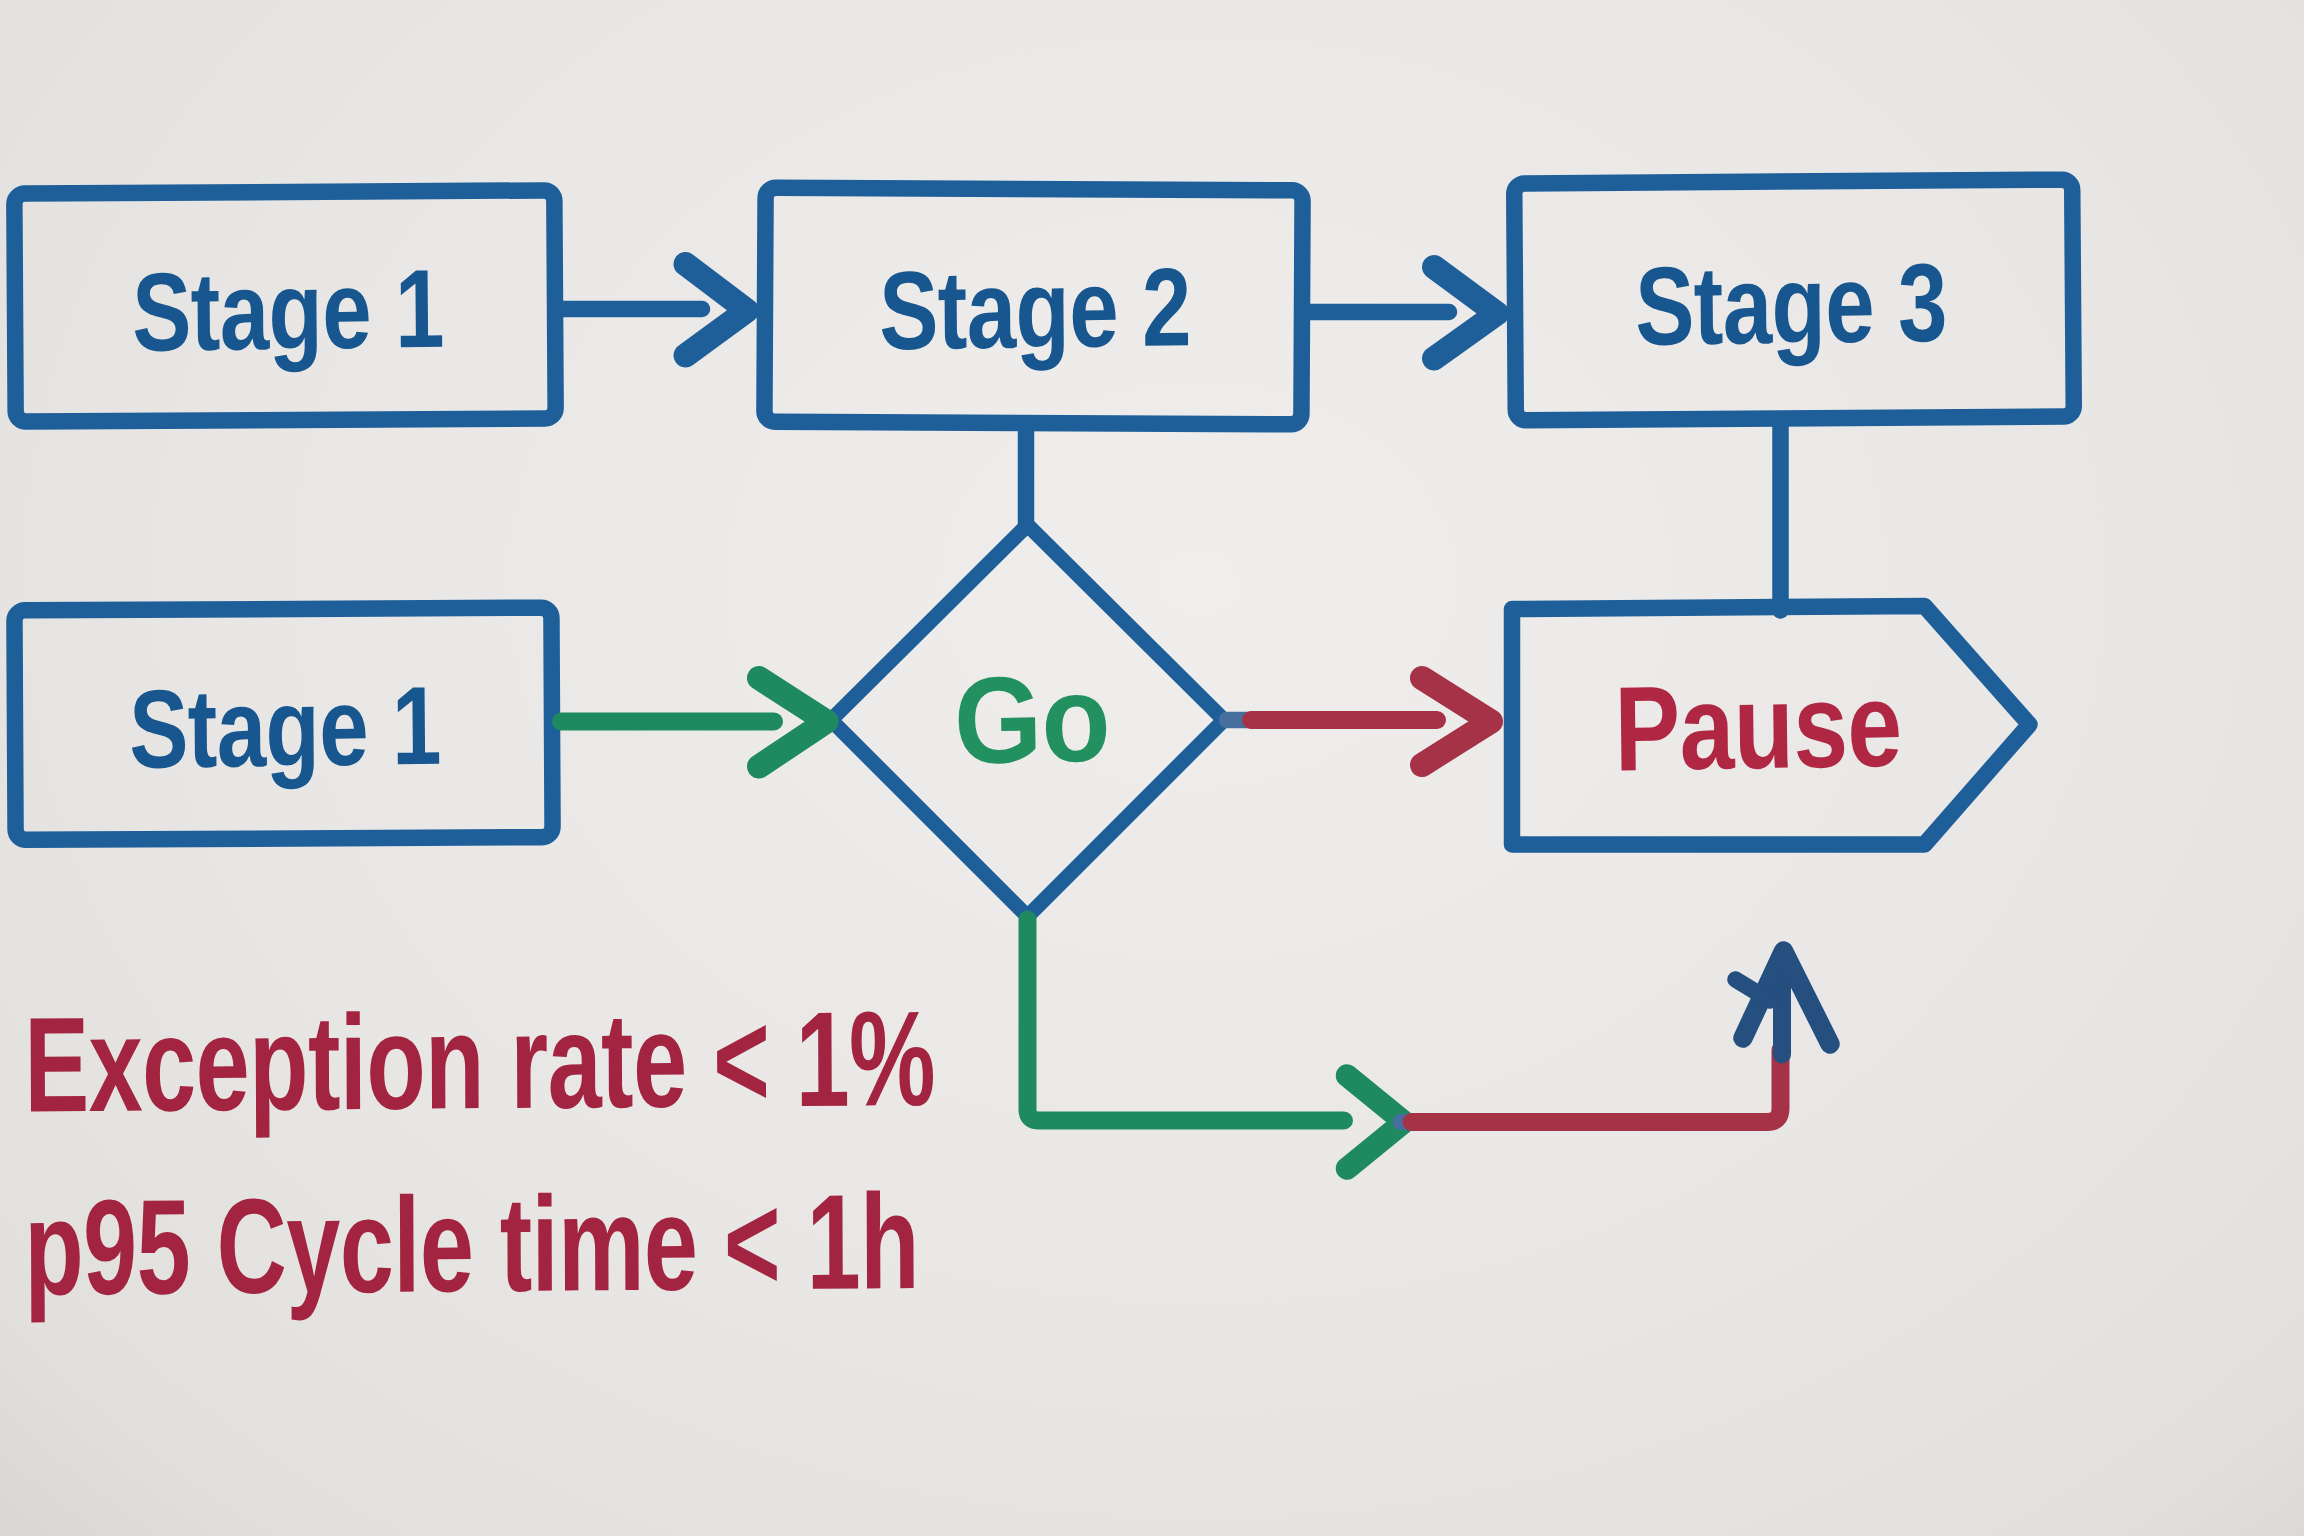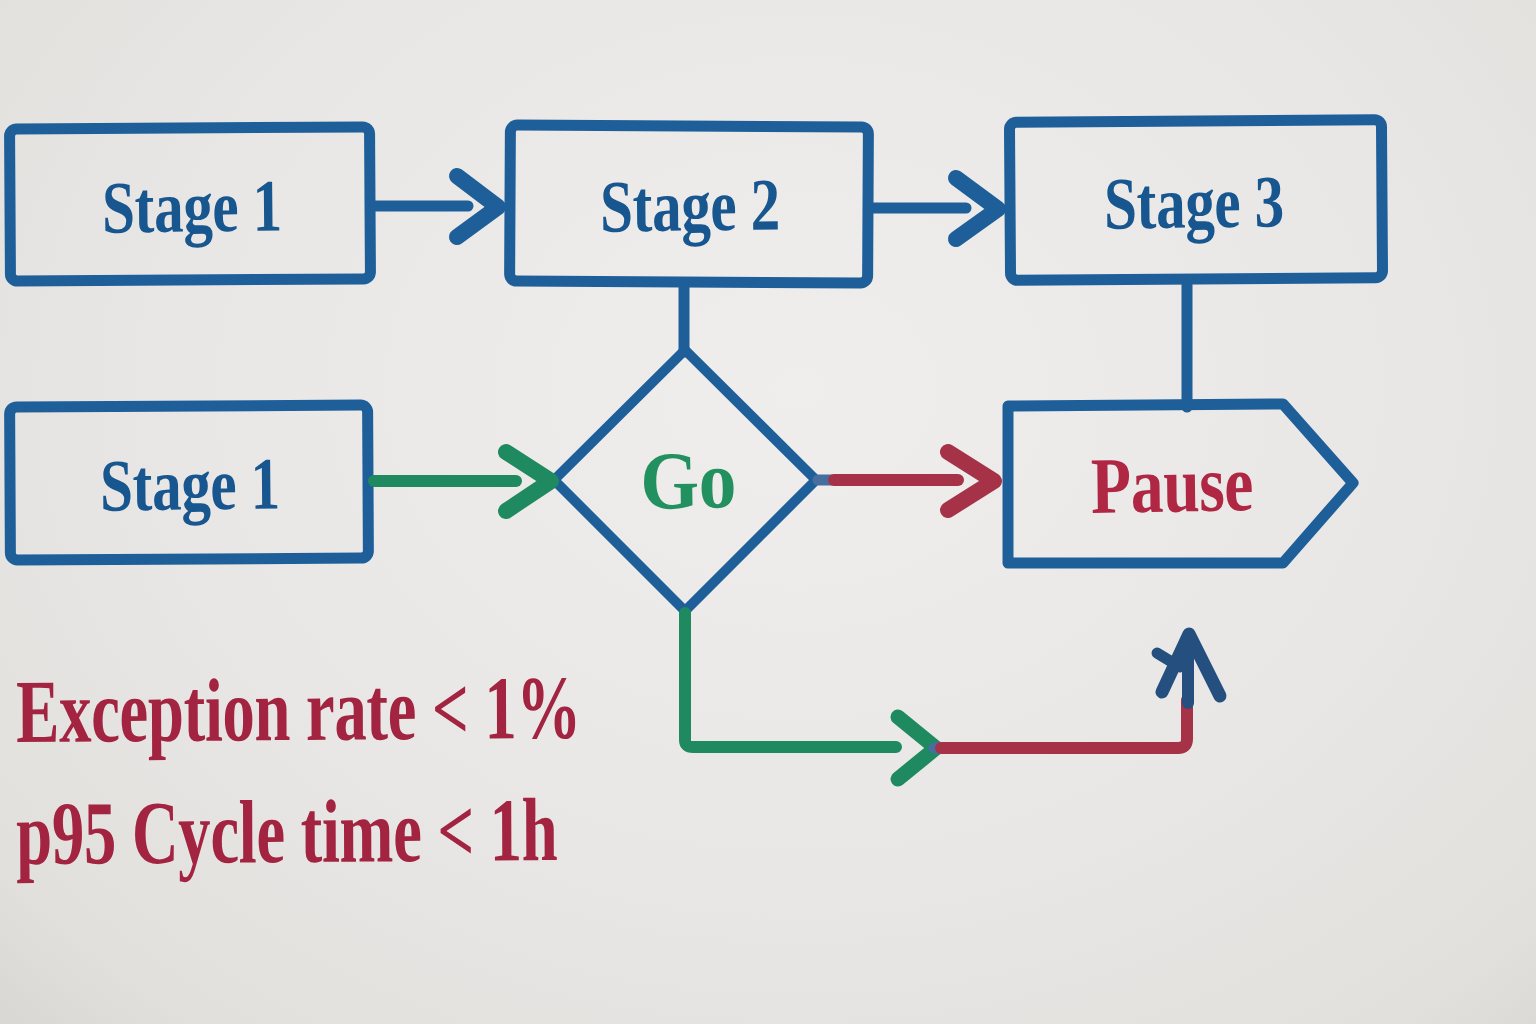--- a/index.html
+++ b/index.html
@@ -1,21 +1,21 @@
 <!DOCTYPE html>
 <html><head>
 <meta charset="utf-8">
 <style>
   html,body { margin:0; padding:0; }
   .board {
     position:relative;
     width:1536px; height:1024px;
     overflow:hidden;
     background: radial-gradient(ellipse at 52% 38%, #efeeec 0%, #e9e7e5 55%, #e2e0dd 88%, #d9d7d4 100%);
-    font-family:Liberation Serif, serif;
+    font-family:Liberation Sans, sans-serif;
   }
   .wires { position:absolute; left:0; top:0; }
   .label {
     position:absolute;
     white-space:nowrap;
     font-weight:bold;
     letter-spacing:-0.5px;
   }
   .node-label {
     font-size:74px;

